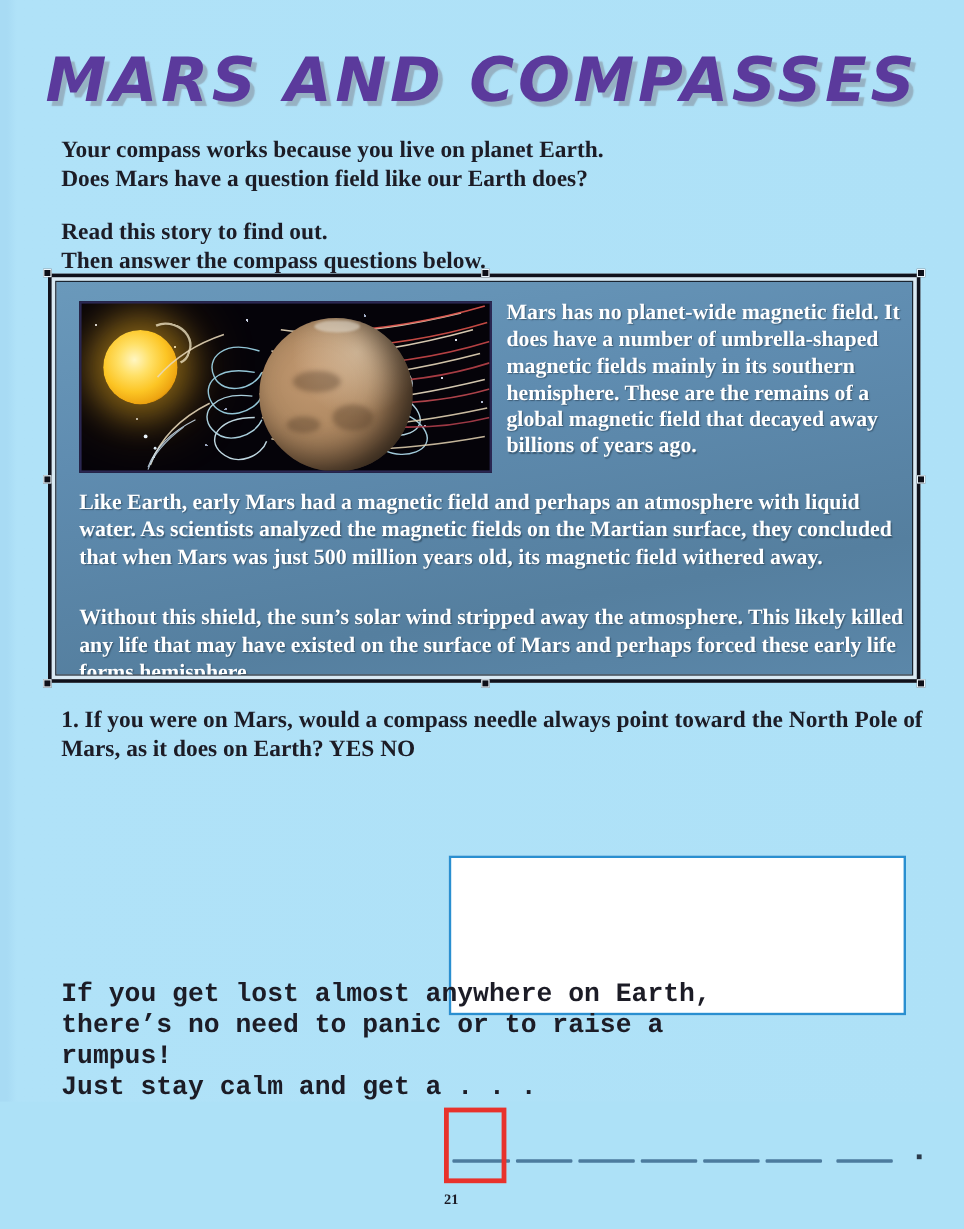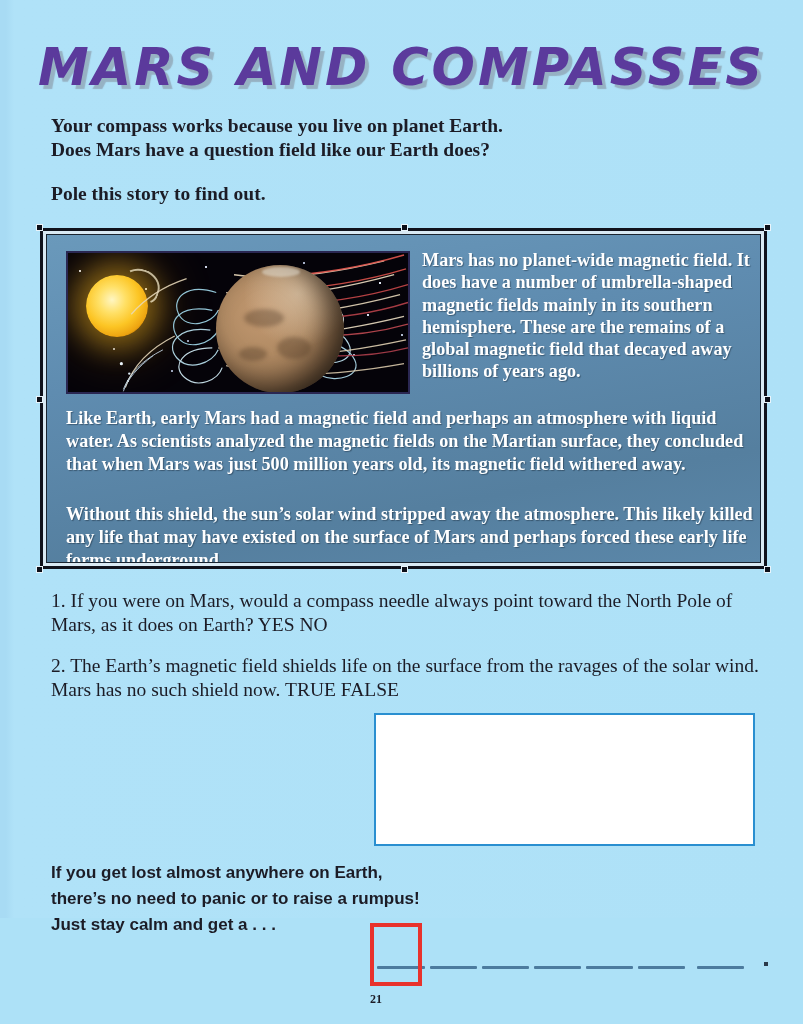--- a/index.html
+++ b/index.html
@@ -213,21 +213,21 @@
   }
   .panel-para.p2 { top: 172px; }
   .panel-para.p3 { top: 268px; }
 
   
   .question {
     position: absolute;
     left: 51px;
     width: 720px;
     font-size: 19.5px;
-    font-weight: normal;
+    font-weight: bold;
     color: #1c1c26;
     line-height: 24px;
   }
   .q1 { top: 589px; }
   .q2 { top: 654px; }
 
   
   .research-text {
     position: absolute;
     left: 53px;
@@ -247,24 +247,24 @@
     height: 133px;
     background: #ffffff;
     border: 2px solid #2a8fd0;
     box-sizing: border-box;
   }
 
   
   .closing {
     position: absolute;
     left: 51px;
-    top: 860px;
+    top: 816px;
     width: 600px;
-    font-family: Liberation Sans, sans-serif;
-    font-size: 17px;
+    font-family: Liberation Mono, monospace;
+    font-size: 22px;
     font-weight: bold;
     color: #1c1c26;
     line-height: 26px;
   }
 
   
   .blanks {
     position: absolute;
     left: 372px;
     top: 962px;
@@ -313,21 +313,22 @@
 <body>
 
 <div class="page">
 
   <div class="title">MARS AND COMPASSES</div>
 
   <div class="intro">
     <div>Your compass works because you live on planet Earth.</div>
     <div>Does Mars have a question field like our Earth does?</div>
     <span class="gap"></span>
-    <div>Pole this story to find out.</div>
+    <div>Read this story to find out.</div>
+    <div>Then answer the compass questions below.</div>
   </div>
 
   <div class="panel-wrap">
     <div class="panel-frame">
       <div class="panel">
 
         <div class="space-img">
           <div class="stars"></div>
           <div class="sun"></div>
           <div class="sun-prom"></div>
@@ -373,35 +374,34 @@
           <div class="mars">
             <div class="mars-cap"></div>
             <div class="mars-mark" style="left:22%;top:34%;width:40px;height:18px;"></div>
             <div class="mars-mark" style="left:48%;top:56%;width:34px;height:22px;"></div>
             <div class="mars-mark" style="left:18%;top:64%;width:28px;height:14px;"></div>
           </div>
         </div>
 
         <div class="panel-lead">Mars has no planet-wide magnetic field. It does have a number of umbrella-shaped magnetic fields mainly in its southern hemisphere. These are the remains of a global magnetic field that decayed away billions of years ago.</div>
         <div class="panel-para p2">Like Earth, early Mars had a magnetic field and perhaps an atmosphere with liquid water. As scientists analyzed the magnetic fields on the Martian surface, they concluded that when Mars was just 500 million years old, its magnetic field withered away.</div>
-        <div class="panel-para p3">Without this shield, the sun’s solar wind stripped away the atmosphere. This likely killed any life that may have existed on the surface of Mars and perhaps forced these early life forms underground.</div>
+        <div class="panel-para p3">Without this shield, the sun’s solar wind stripped away the atmosphere. This likely killed any life that may have existed on the surface of Mars and perhaps forced these early life forms hemisphere.</div>
       </div>
     </div>
     <span class="handle h-tl"></span>
     <span class="handle h-tm"></span>
     <span class="handle h-tr"></span>
     <span class="handle h-ml"></span>
     <span class="handle h-mr"></span>
     <span class="handle h-bl"></span>
     <span class="handle h-bm"></span>
     <span class="handle h-br"></span>
   </div>
 
   <div class="question q1">1. If you were on Mars, would a compass needle always point toward the North Pole of Mars, as it does on Earth?  YES    NO</div>
-  <div class="question q2">2. The Earth’s magnetic field shields life on the surface from the ravages of the solar wind. Mars has no such shield now. TRUE  FALSE</div>
 
   <div class="answer-box"></div>
 
   <div class="closing">
     <div>If you get lost almost anywhere on Earth,</div>
     <div>there’s no need to panic or to raise a rumpus!</div>
     <div>Just stay calm and get a . . .</div>
   </div>
 
   <div class="blanks">

